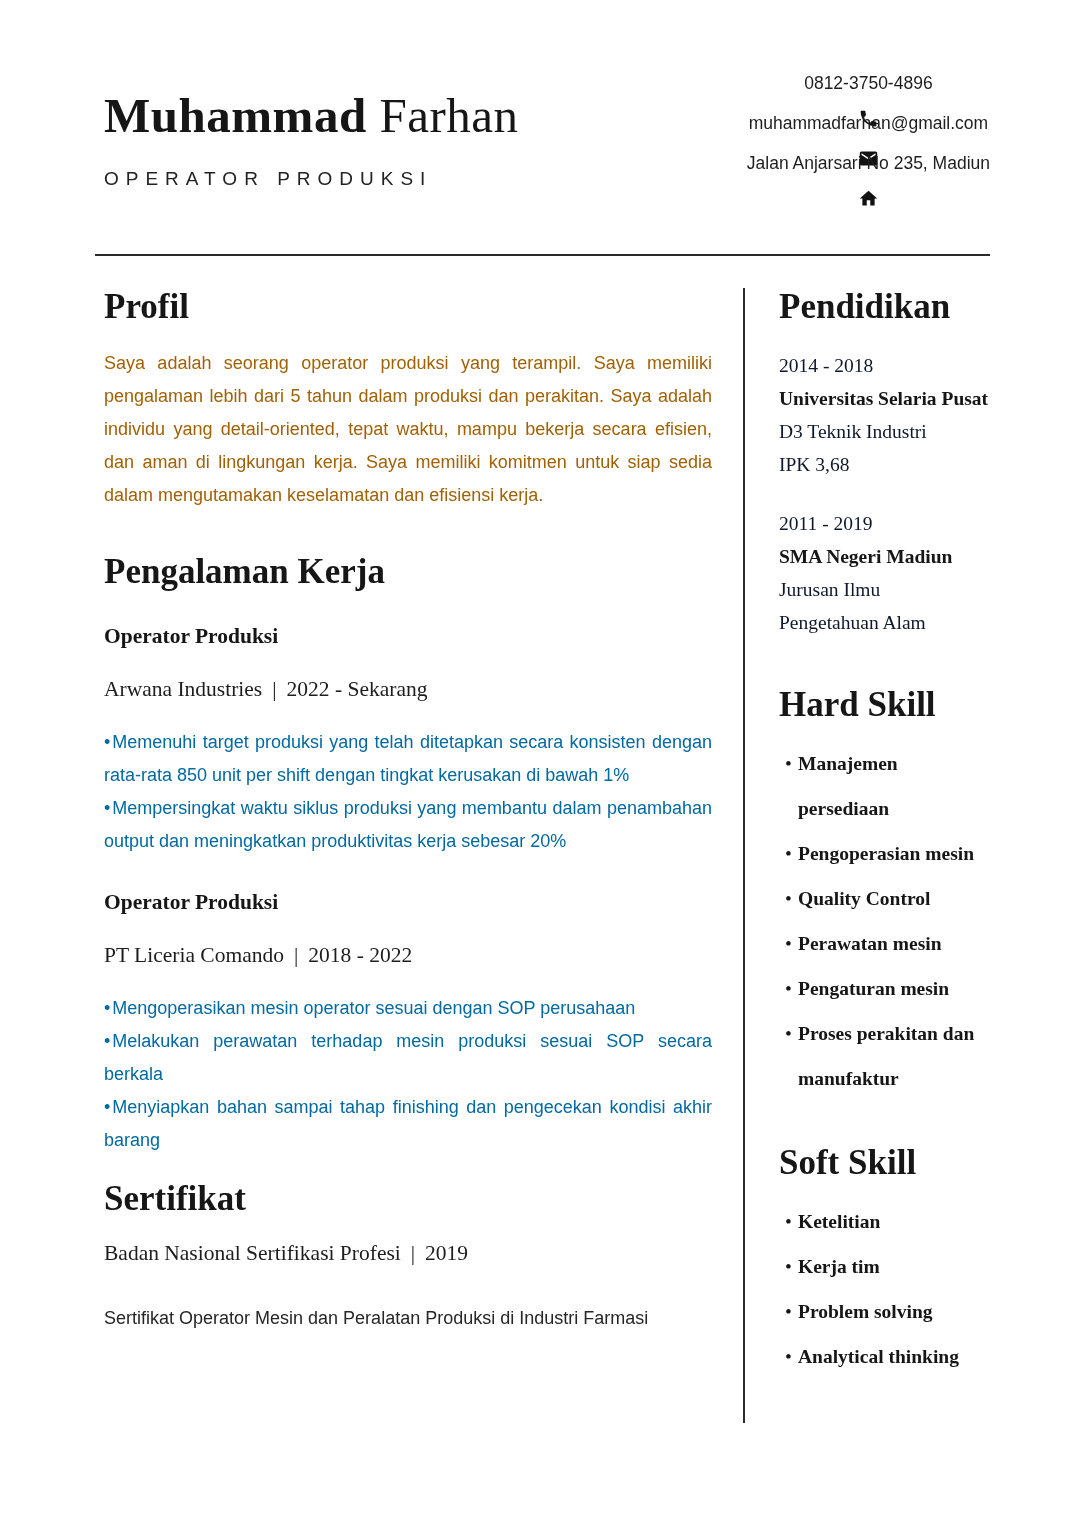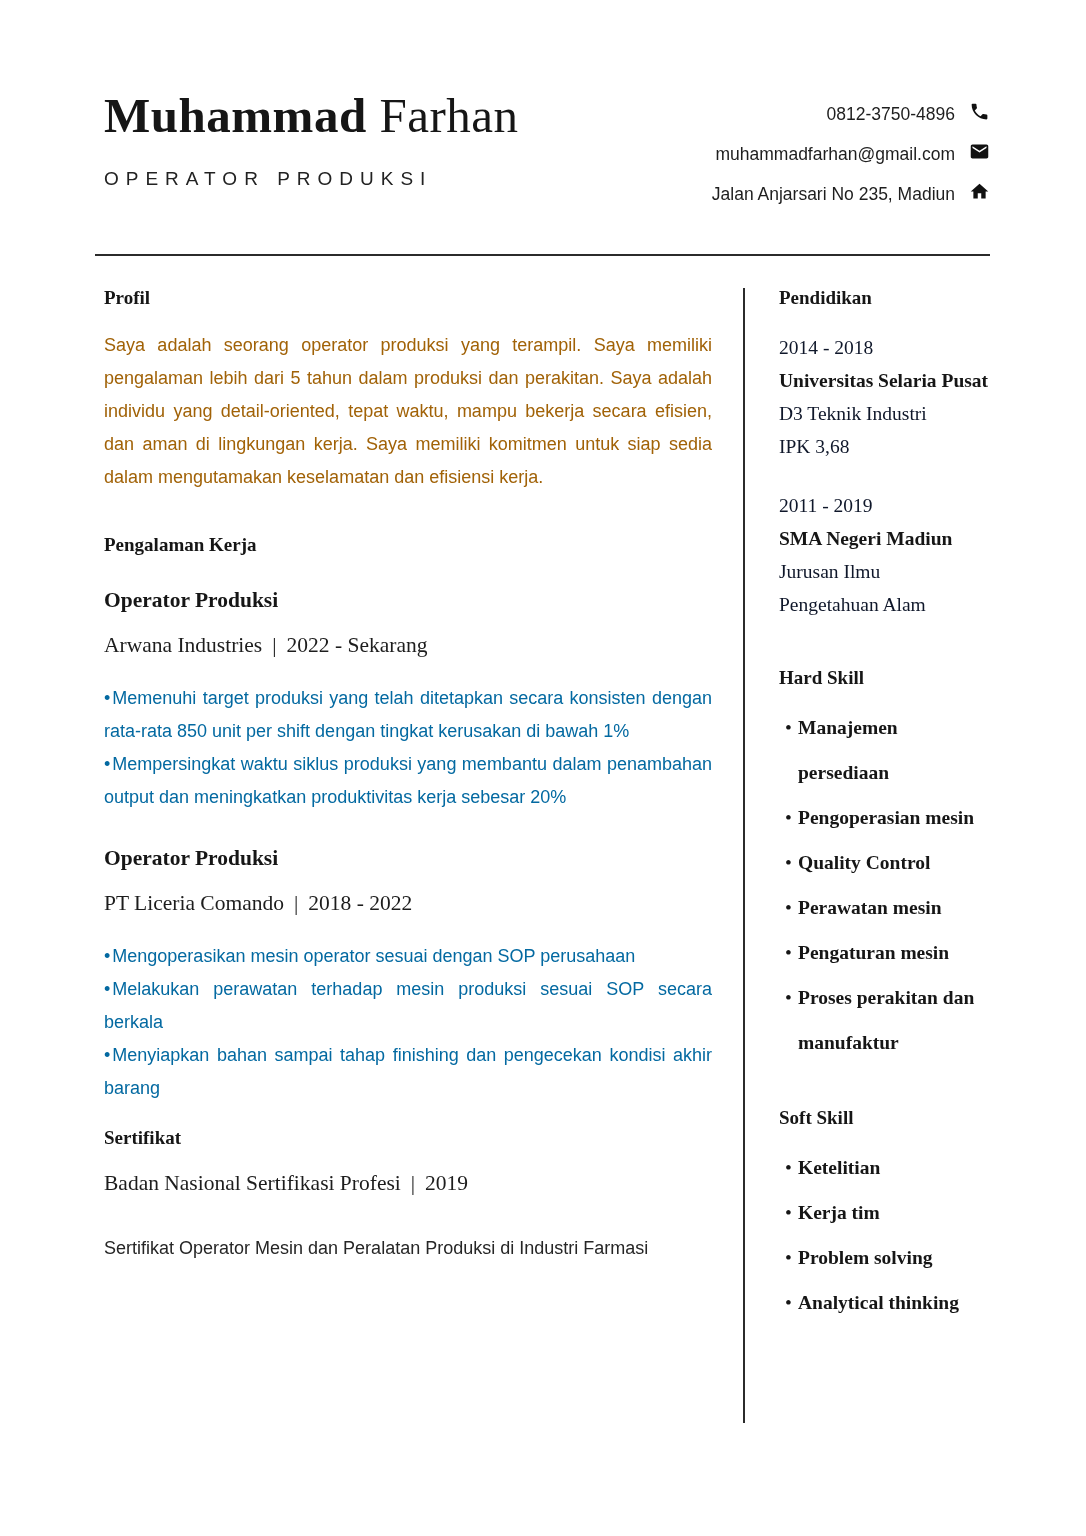--- a/index.html
+++ b/index.html
@@ -39,20 +39,21 @@
   }
   .contact { margin-top: 6px; }
   .contact-row {
     display: flex;
     justify-content: flex-end;
     align-items: center;
     gap: 14px;
     height: 40px;
     font-size: 17.5px;
     color: #1e1e1e;
+    flex-direction: column;
   }
   .contact-row svg { width: 21px; height: 21px; flex: 0 0 auto; }
 
   .rule {
     margin: 40px 96px 0 95px;
     border: none;
     border-top: 2px solid #2b2b2b;
   }
 
   
@@ -66,21 +67,21 @@
     height: 1135px;
     margin-top: 32px;
     margin-left: 31px;
     background: #2b2b2b;
     flex: 0 0 auto;
   }
   .col-right { flex: 1; padding-left: 34px; }
 
   .section-heading {
     font-family: "Liberation Serif", serif;
-    font-size: 19px;
+    font-size: 35px;
     font-weight: 700;
     color: #161616;
   }
 
   
   .profil-heading { margin-top: 31px; }
   .profil-body {
     margin-top: 20px;
     font-size: 18px;
     line-height: 33px;
@@ -89,21 +90,21 @@
   }
   .exp-heading { margin-top: 40px; }
   .job-block-title {
     margin-top: 32px;
     font-family: "Liberation Serif", serif;
     font-size: 21.5px;
     font-weight: 700;
     color: #161616;
   }
   .job-meta {
-    margin-top: 20px;
+    margin-top: 28px;
     font-family: "Liberation Serif", serif;
     font-size: 21.5px;
     color: #1d1d1d;
   }
   .job-meta .sep { padding: 0 10px; }
   .job-bullets { margin-top: 24px; }
   .job-bullets p {
     font-size: 18px;
     line-height: 33px;
     text-align: justify;

